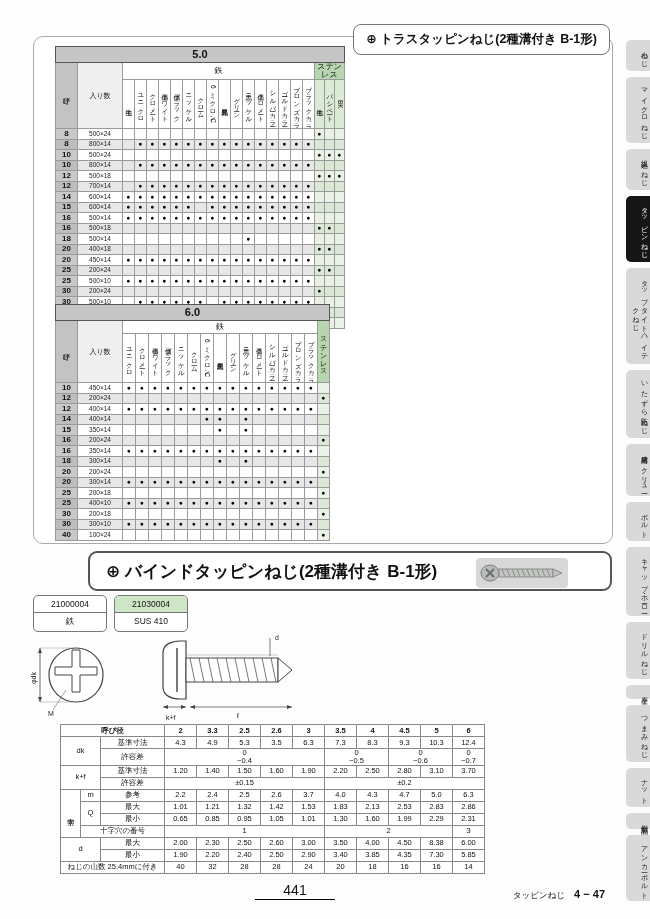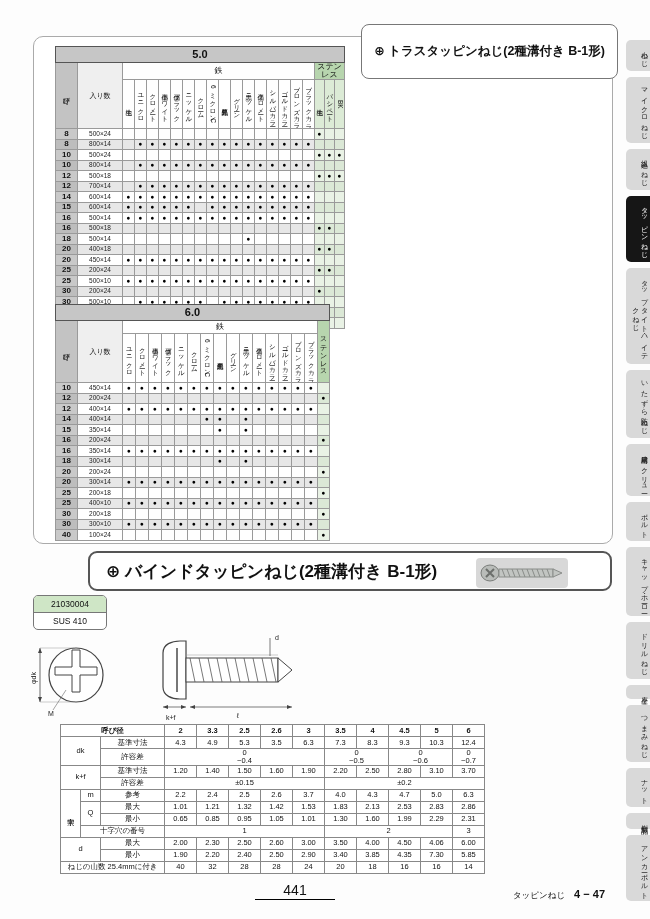--- a/index.html
+++ b/index.html
@@ -1,21 +1,21 @@
 <!DOCTYPE html>
 <html><head>
 <meta charset="utf-8">
 <style>
   html,body{margin:0;padding:0;background:#fff;}
   #page{position:relative;width:650px;height:919px;background:#fdfdfd;overflow:hidden;
         font-family:"Liberation Sans","DejaVu Sans",sans-serif;color:#111;}
   
   .frame{position:absolute;left:33px;top:36px;width:578px;height:506px;
          border:1px solid #aaa;border-radius:10px;background:#fff;}
-  .top-callout{position:absolute;top:24px;right:32px;padding:18px 12px;border:1px solid #777;
+  .top-callout{position:absolute;top:24px;right:40px;padding:6px 12px;border:1px solid #777;
          border-radius:8px;background:#fff;font-weight:bold;font-size:12.5px;z-index:3;}
   
   table.stock{position:absolute;border-collapse:collapse;table-layout:fixed;background:#fff;z-index:2;}
   .stock th,.stock td{border:1px solid #9a9a9a;padding:0;text-align:center;overflow:hidden;
          font-weight:normal;line-height:1;}
   .stock .ttl{background:#c6c6c6;font-size:11px;font-weight:bold;height:15px;border:1px solid #555;}
   .stock .grp{background:#fff;font-size:8px;height:12px;}
   .stock .grp.sus{background:#b7d5ae;}
   .stock .fin{height:48px;font-size:6.5px;writing-mode:vertical-rl;text-orientation:mixed;
          vertical-align:middle;background:#fff;letter-spacing:0;}
@@ -929,20 +929,24 @@
       <rect x="0" y="0" width="92" height="30" rx="4" fill="#d8d8d8"></rect>
       <ellipse cx="14" cy="15" rx="9" ry="8" fill="#b9bcb9" stroke="#7a7d7a"></ellipse>
       <path d="M10 11 L18 19 M18 11 L10 19" stroke="#6c6f6c" stroke-width="2" fill="none"></path>
       <rect x="23" y="11" width="54" height="8" fill="#c2c5c2" stroke="#8a8d8a"></rect>
       <path d="M26 11 l3 8 M31 11 l3 8 M36 11 l3 8 M41 11 l3 8 M46 11 l3 8 M51 11 l3 8 M56 11 l3 8 M61 11 l3 8 M66 11 l3 8 M71 11 l3 8" stroke="#8a8d8a" stroke-width="1"></path>
       <path d="M77 11 L86 15 L77 19 Z" fill="#c2c5c2" stroke="#8a8d8a"></path>
     </svg>
   </div>
 
   <div class="chips">
+      <div class="chip">
+     <span class="code">21000004</span>
+     <span class="mat">鉄</span>
+   </div>
       <div class="chip green">
      <span class="code">21030004</span>
      <span class="mat">SUS 410</span>
    </div>
     </div>
 
   <svg class="drawing" width="310" height="95" viewBox="0 0 310 95">
 
     <circle cx="48" cy="47" r="27" fill="#fff" stroke="#444" stroke-width="1.2"></circle>
     <path d="M44 22 h8 v17 h17 v8 h-17 v17 h-8 v-17 h-17 v-8 h17 z" fill="#fff" stroke="#444" stroke-width="1"></path>
@@ -1096,21 +1100,21 @@
           <th colspan="2" rowspan="2">d</th>
           <th>最大</th>
           <td>2.00</td>
           <td>2.30</td>
           <td>2.50</td>
           <td>2.60</td>
           <td>3.00</td>
           <td>3.50</td>
           <td>4.00</td>
           <td>4.50</td>
-          <td>4.06</td>
+          <td>8.38</td>
           <td>6.00</td>
         </tr>
         <tr>
           <th>最小</th>
           <td>1.90</td>
           <td>2.20</td>
           <td>2.40</td>
           <td>2.50</td>
           <td>2.90</td>
           <td>3.40</td>

